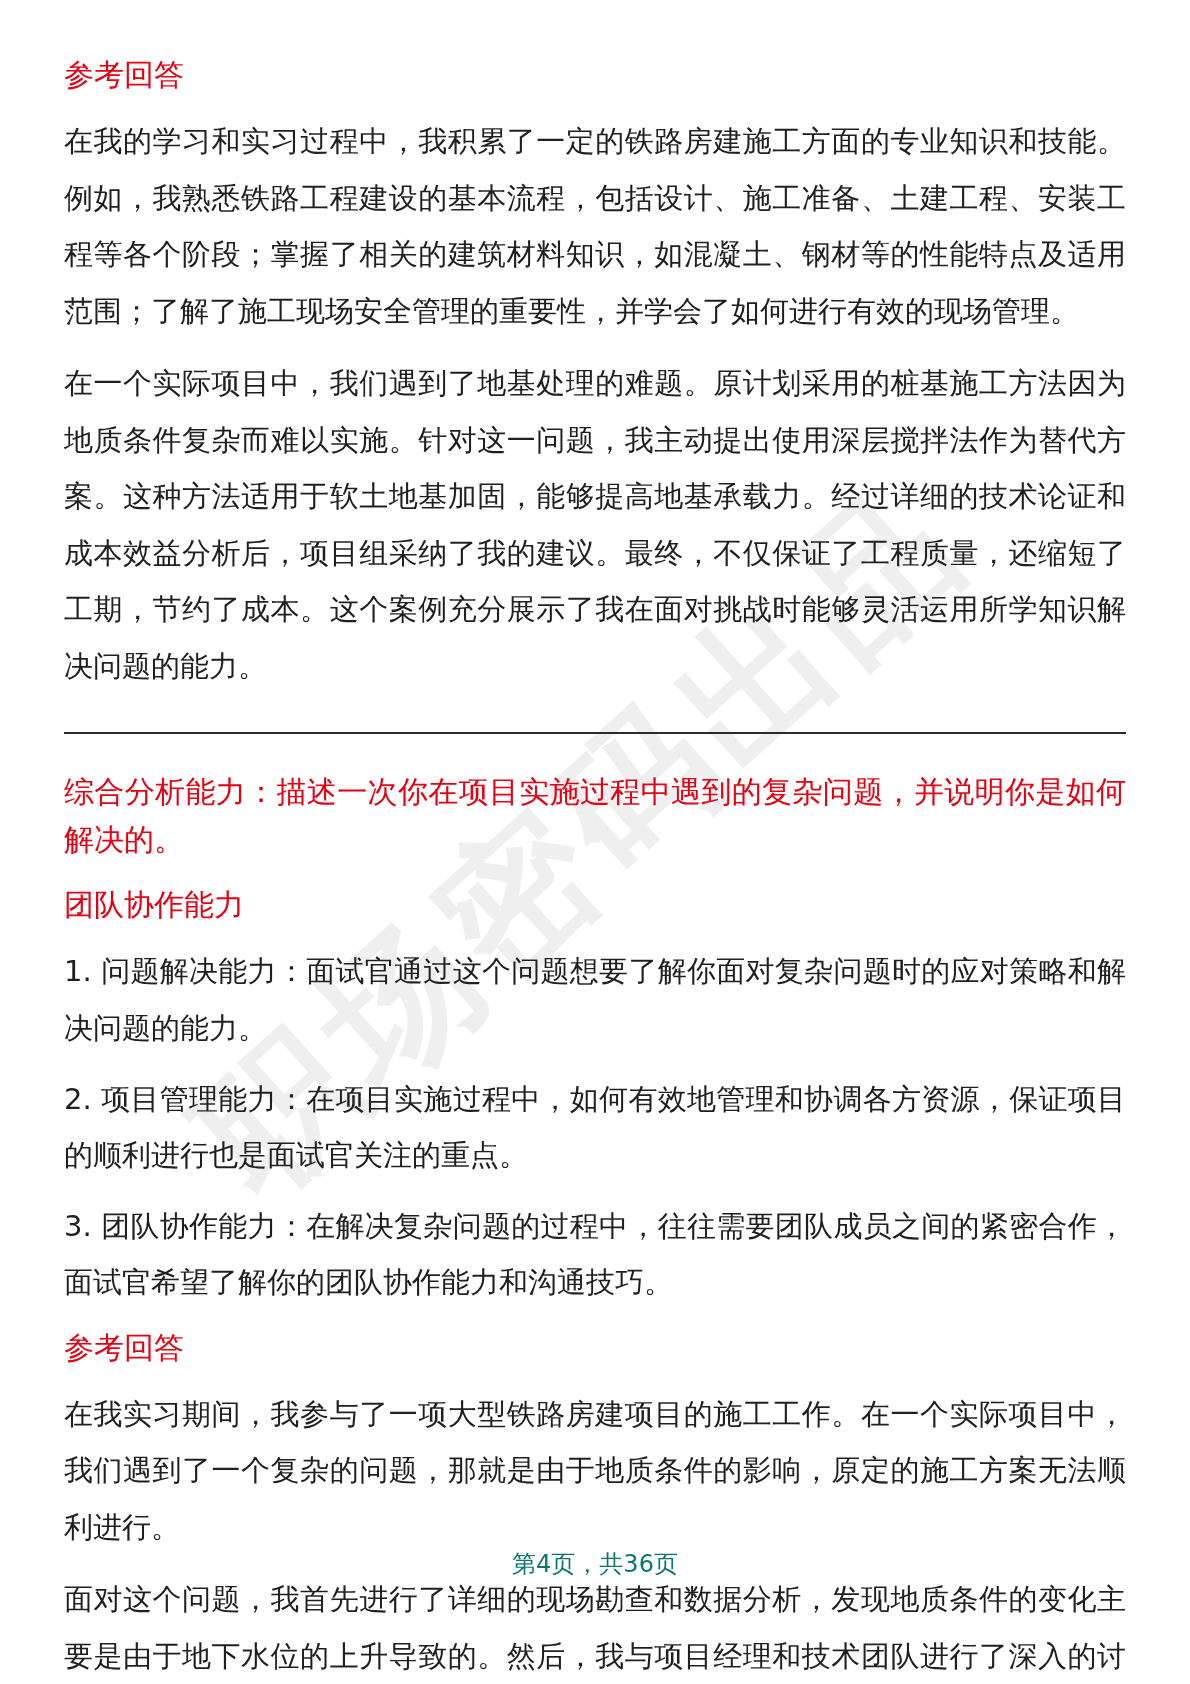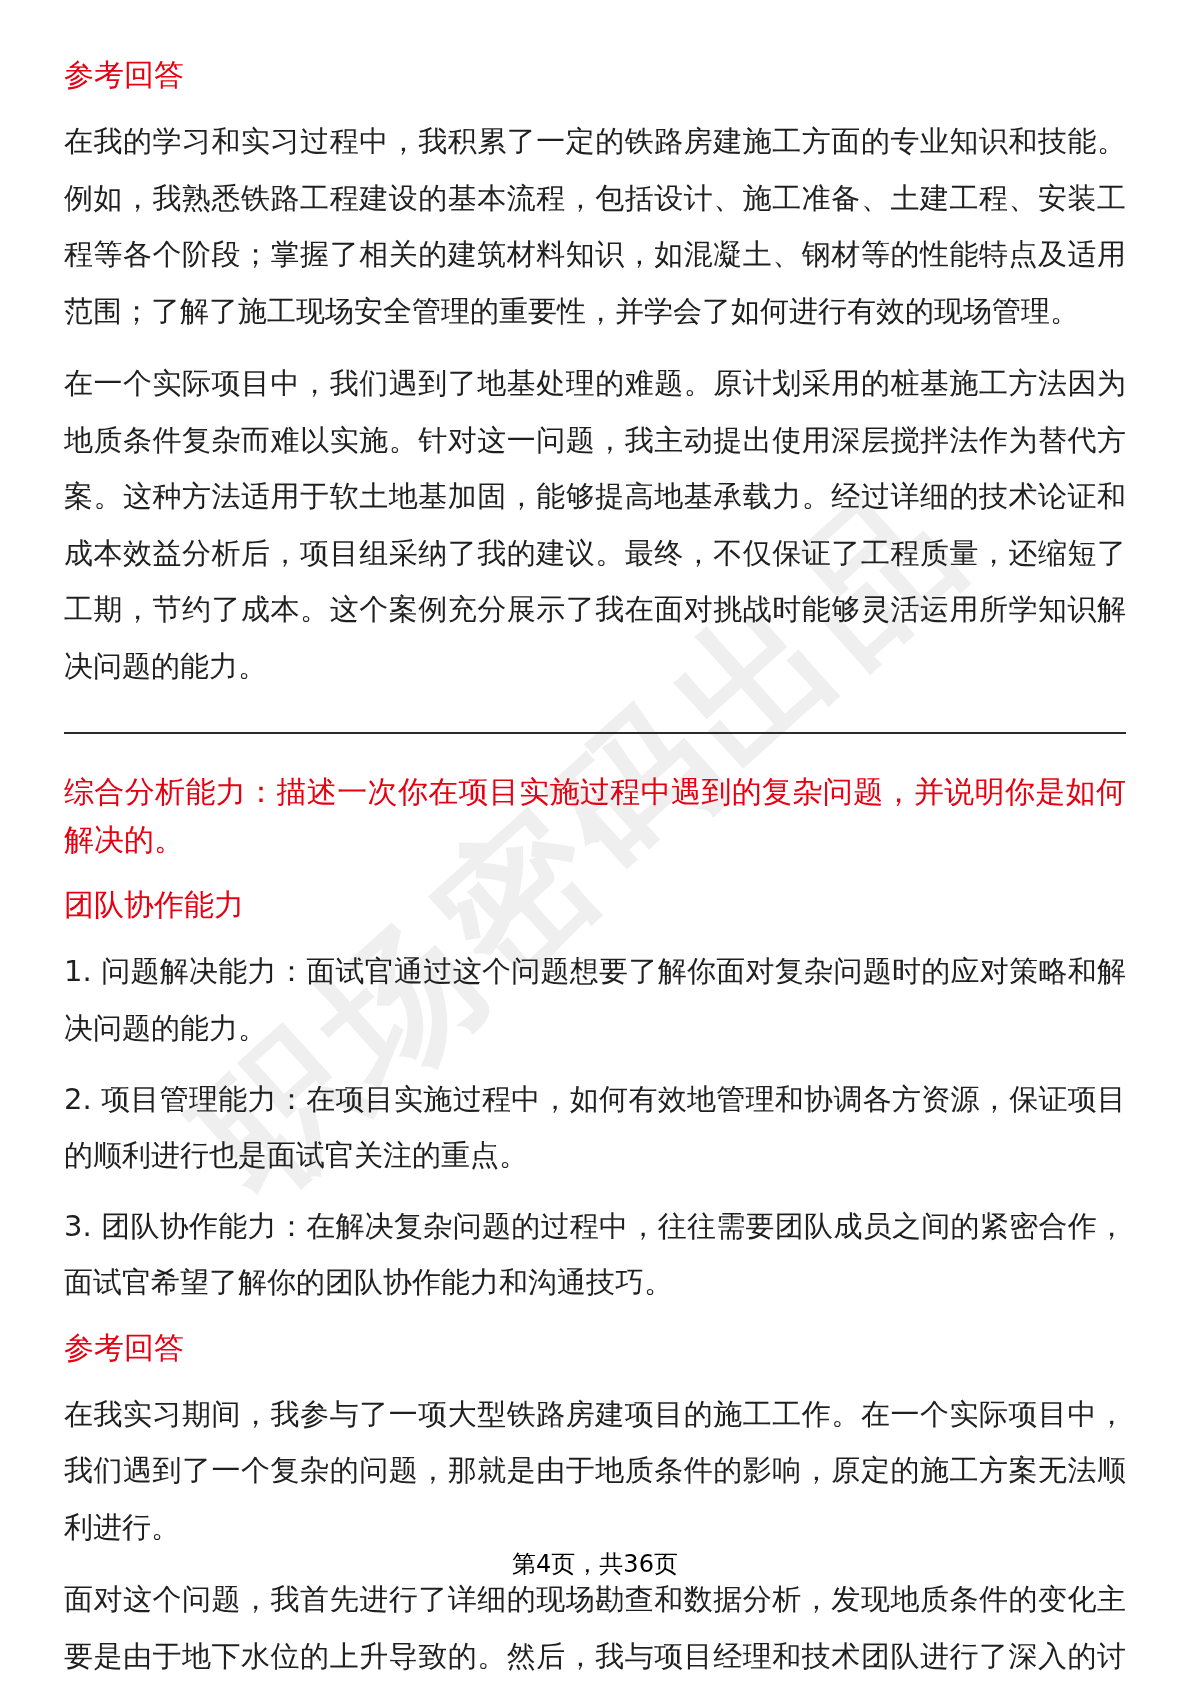--- a/index.html
+++ b/index.html
@@ -56,21 +56,21 @@
     margin: 0 0 14px 0;
   }
   .footer {
     position: absolute;
     z-index: 2;
     left: 0;
     right: 0;
     bottom: 104px;
     text-align: center;
     font-size: 24px;
-    color: #000000;
+    color: #0f766e;
   }
   .watermark {
     position: absolute;
     z-index: 1;
     left: 110px;
     top: 760px;
     width: 900px;
     text-align: center;
     transform: rotate(-42deg);
     transform-origin: center center;

